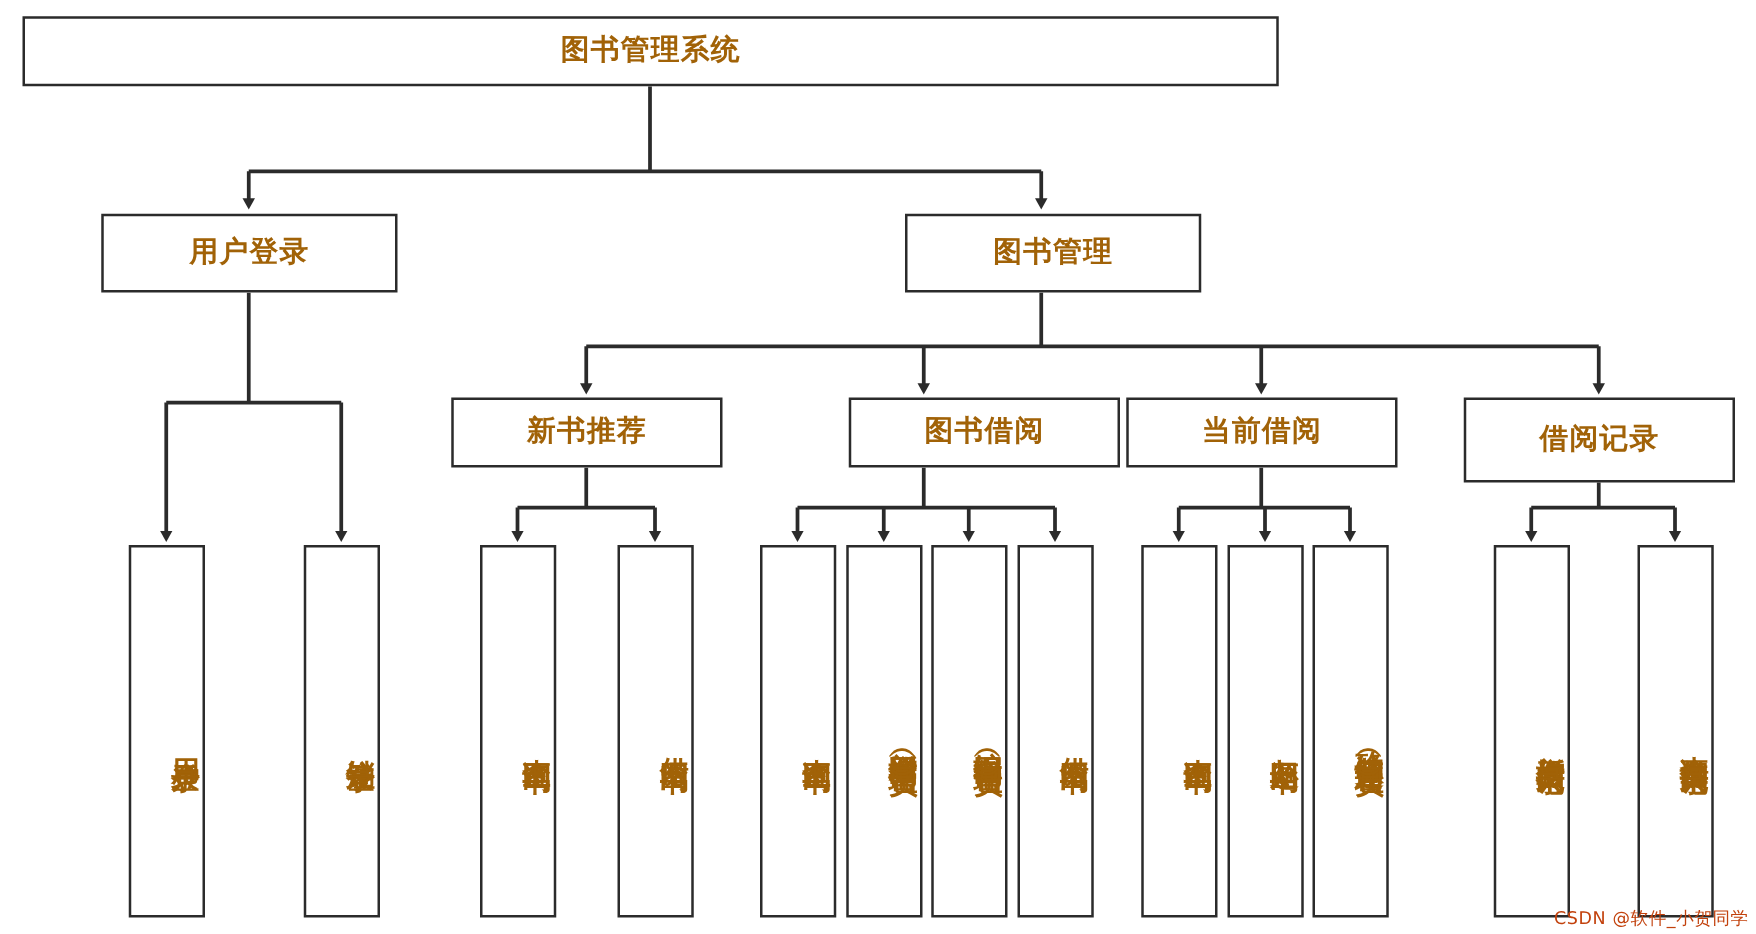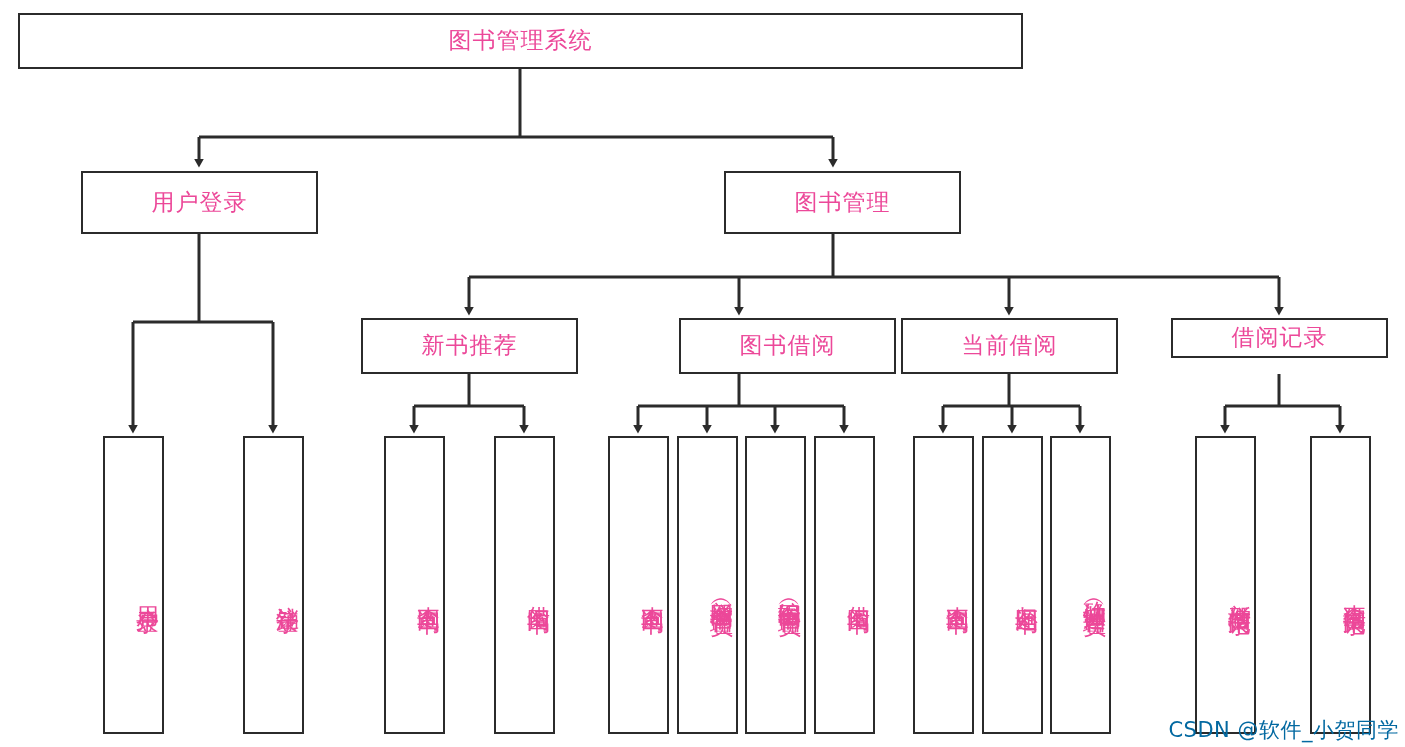--- a/index.html
+++ b/index.html
@@ -28,21 +28,22 @@
   }
   .node-box {
     position: absolute;
     box-sizing: border-box;
     background: #ffffff;
     border: 2.5px solid #2b2b2b;
     display: flex;
     align-items: center;
     justify-content: center;
     text-align: right;
-    color: #ec4899;
+    color: #a16207;
+    font-weight: bold;
   }
   .node-box.horizontal {
     font-size: 23px;
     line-height: 1.2;
     letter-spacing: 1px;
   }
   .node-box.vertical {
     writing-mode: vertical-rl;
     text-orientation: upright;
     font-size: 23px;
@@ -55,22 +56,22 @@
   .node-box.vertical .vlabel {
     writing-mode: vertical-rl;
     text-orientation: upright;
     display: block;
     white-space: nowrap;
   }
   .watermark {
     position: absolute;
     right: 6px;
     bottom: 3px;
-    font-size: 21px;
-    color: #0369a1;
+    font-size: 14px;
+    color: #c2410c;
     letter-spacing: 0.5px;
     white-space: nowrap;
     font-family: "DejaVu Sans", "Liberation Sans", sans-serif;
   }
 </style>
 </head>
 <body>
 
 <div id="diagram-root">
 
@@ -151,21 +152,21 @@
 
   <div class="node-box horizontal" style="left:361px; top:318px; width:217px; height:56px;">
     <span>新书推荐</span>
   </div>
   <div class="node-box horizontal" style="left:631px; top:318px; width:217px; height:56px;margin-left:48px;">
     <span>图书借阅</span>
   </div>
   <div class="node-box horizontal" style="left:901px; top:318px; width:217px; height:56px;">
     <span>当前借阅</span>
   </div>
-  <div class="node-box horizontal" style="left:1171px; top:318px; width:217px; height:40px;">
+  <div class="node-box horizontal" style="left:1171px; top:318px; width:217px; height:68px;">
     <span>借阅记录</span>
   </div>
 
   <div class="node-box vertical" style="left:103px; top:436px; width:61px; height:298px;">
     <span class="vlabel">用户登录</span>
   </div>
   <div class="node-box vertical" style="left:243px; top:436px; width:61px; height:298px;">
     <span class="vlabel">注销登录</span>
   </div>
 

